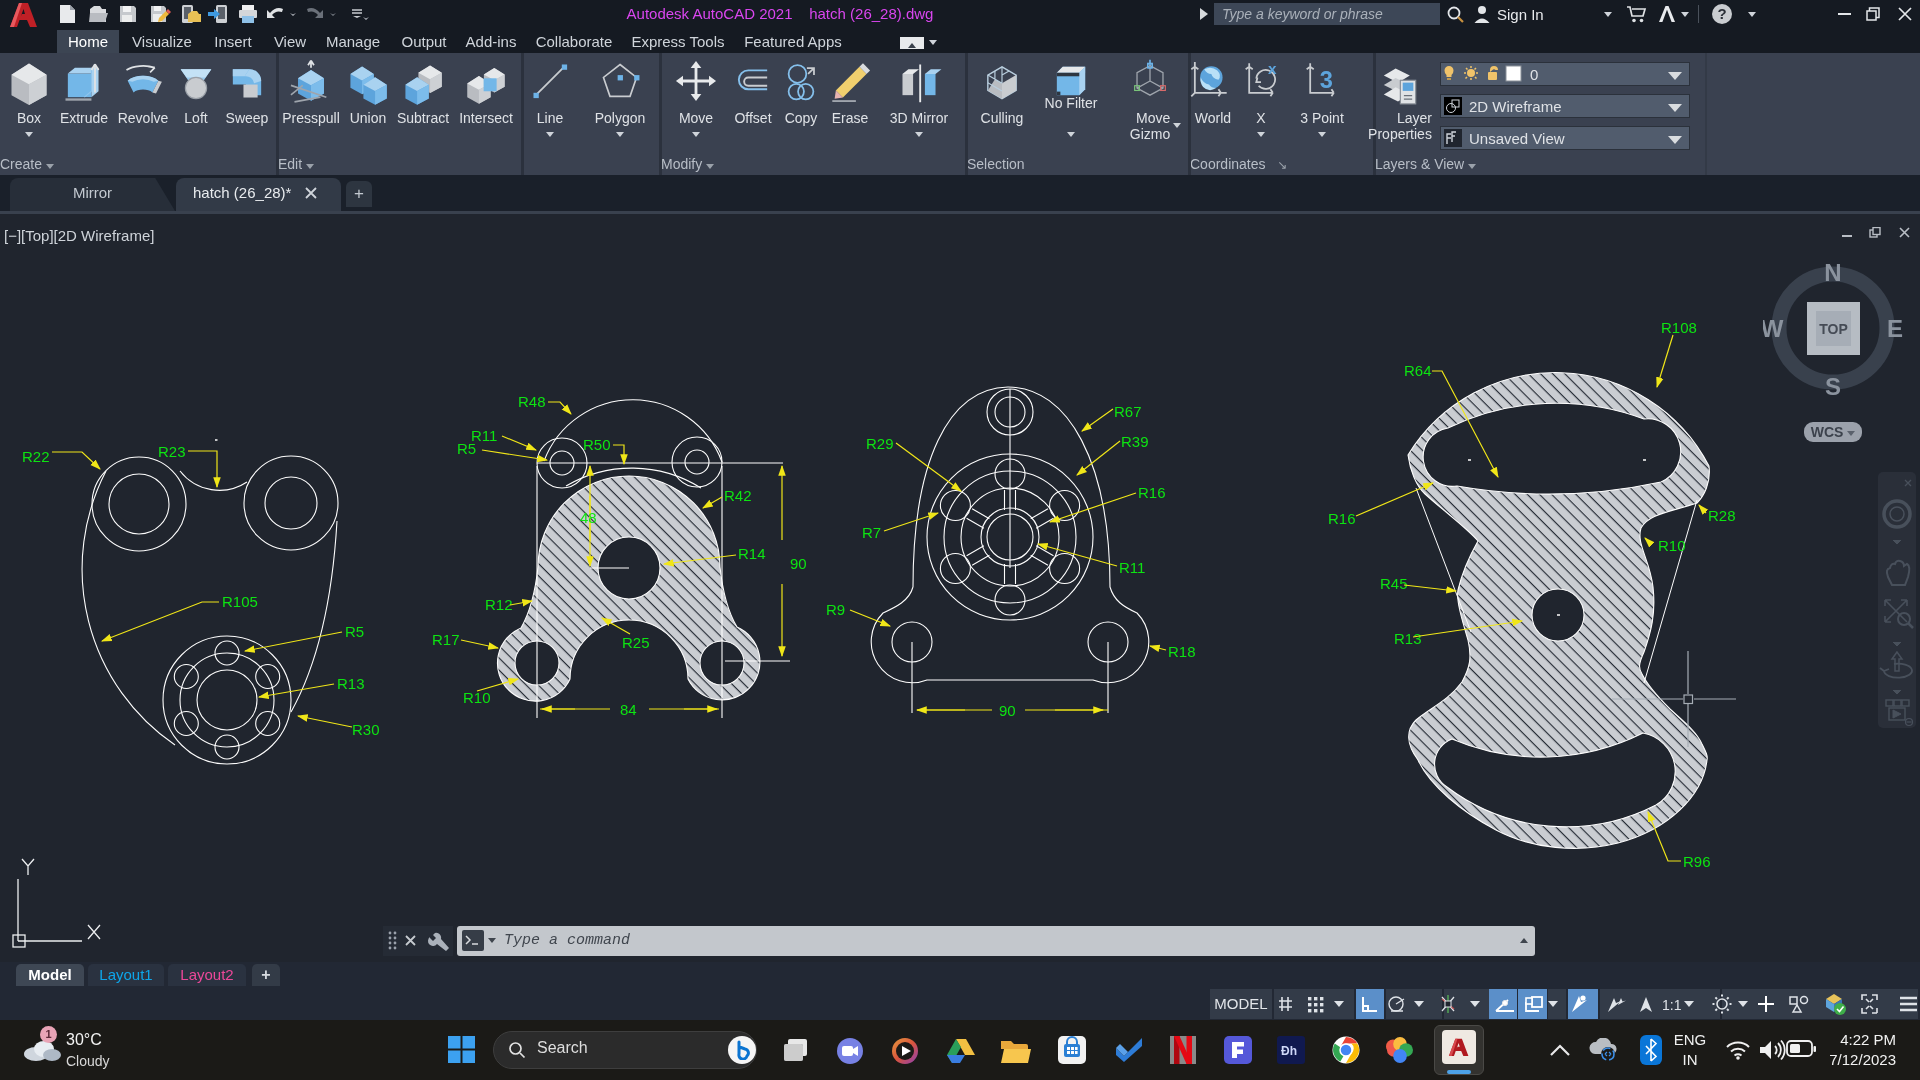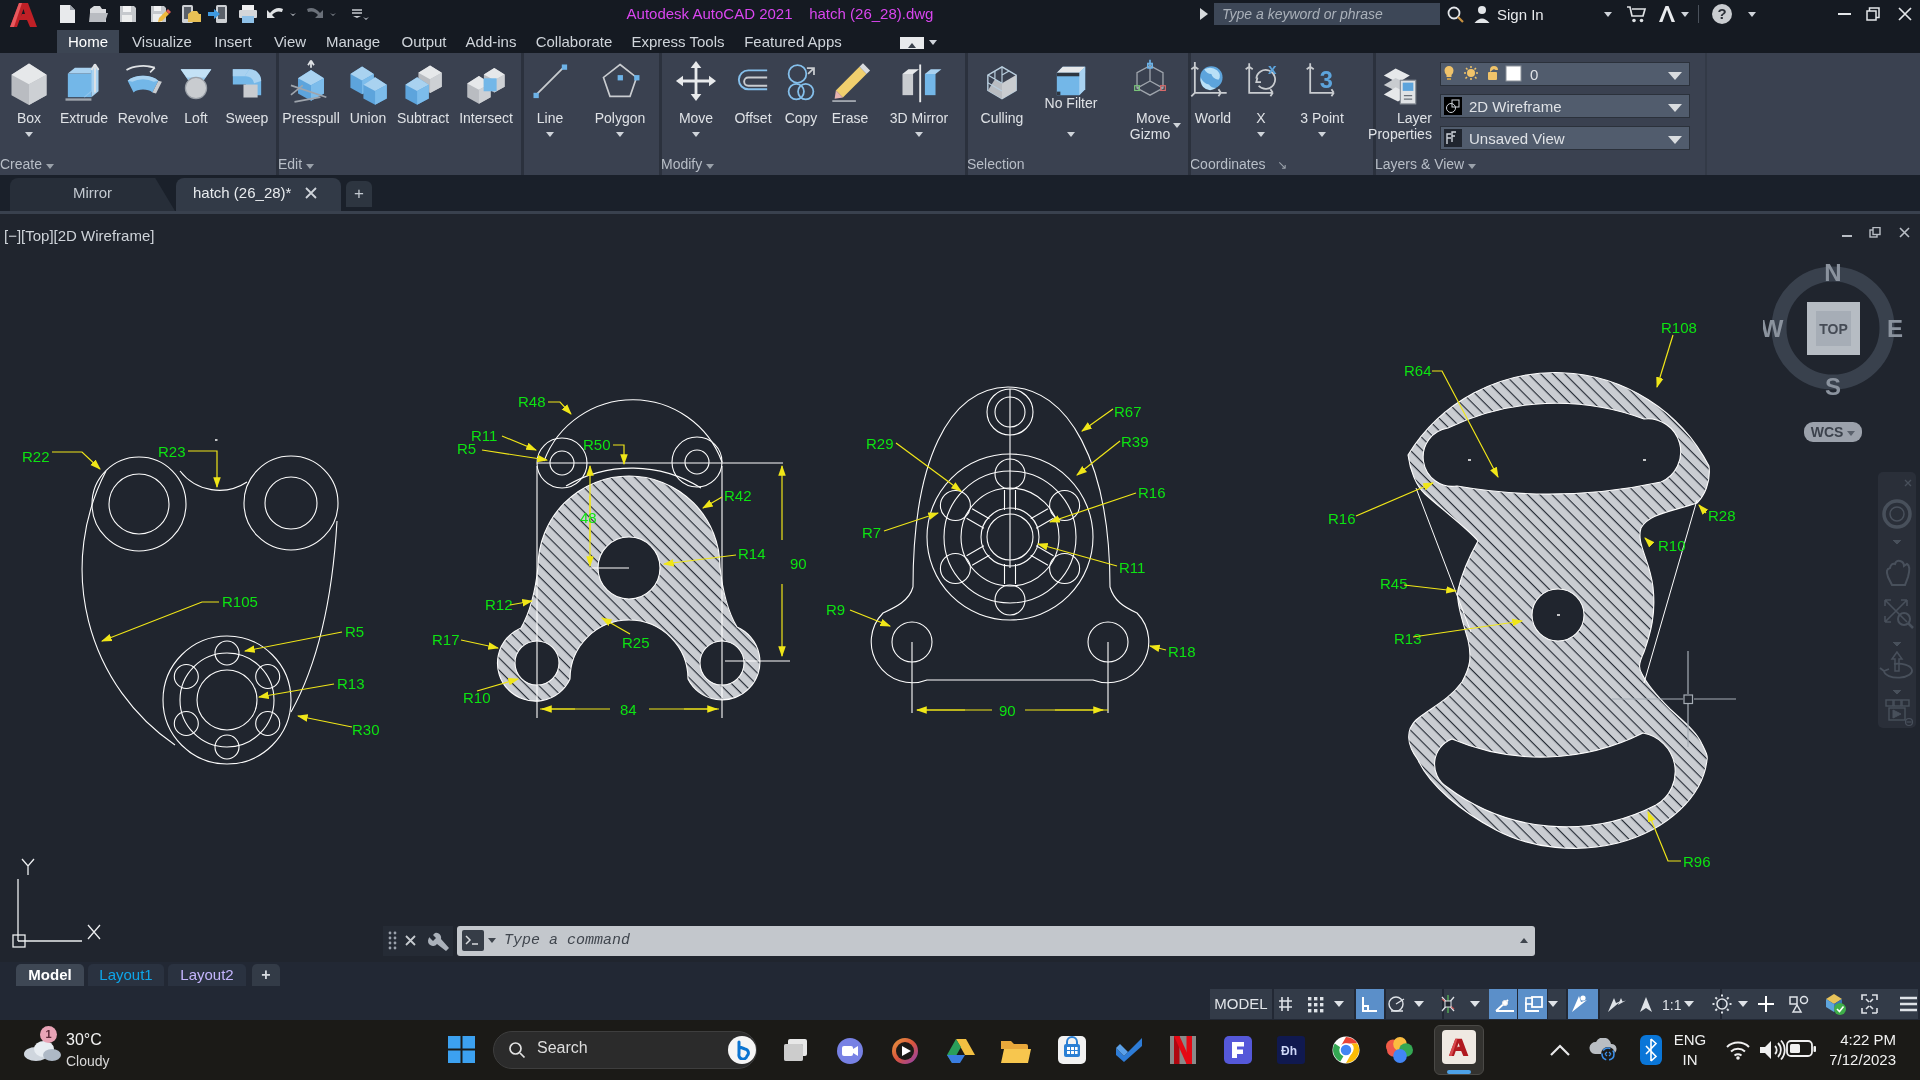--- a/index.html
+++ b/index.html
@@ -425,21 +425,21 @@
         <rect x="24" y="228" width="7" height="6" stroke-width="1.4"></rect>
         <rect x="11" y="236" width="16" height="12" stroke-width="1.4"></rect>
         <path d="M15 238 l8 4 l-8 4 z" fill="#4e5662"></path>
 <circle cx="31" cy="250" r="3.5" stroke-width="1.2"></circle>
         <path d="M28.5 250 h5" stroke-width="1.2"></path>
 </svg>
 </div>
 <div class="abs" id="bottomstrip">
 <div class="abs" style="left:16px;top:2px;width:68px;height:22px;background:#3e4754;border-radius:5px 5px 0 0;color:#fff;font-weight:bold;font-size:15px;text-align:center;line-height:22px">Model</div>
 <div class="abs" style="left:88px;top:2px;width:76px;height:22px;background:#2a3240;border-radius:5px 5px 0 0;color:#0ea5e9;font-size:15px;text-align:center;line-height:22px">Layout1</div>
-<div class="abs" style="left:168px;top:2px;width:78px;height:22px;background:#2a3240;border-radius:5px 5px 0 0;color:#c4b5fd;font-size:15px;text-align:center;line-height:22px">Layout2</div>
+<div class="abs" style="left:168px;top:2px;width:78px;height:22px;background:#2a3240;border-radius:5px 5px 0 0;color:#ec4899;font-size:15px;text-align:center;line-height:22px">Layout2</div>
 <div class="abs" style="left:252px;top:2px;width:28px;height:22px;background:#333b47;border-radius:5px 5px 0 0;color:#d7dbe0;font-size:16px;font-weight:bold;text-align:center;line-height:22px">+</div>
 
 <div class="abs" style="left:1210px;top:27px;width:62px;height:30px;background:#333b48;color:#e2e5e9;font-size:15px;text-align:center;line-height:30px">MODEL</div>
 <div class="abs" style="left:1274px;top:27px;width:80px;height:30px;background:#333b48"></div>
 <div class="abs" style="left:1356px;top:27px;width:28px;height:30px;background:#5b8fc9"></div>
 <div class="abs" style="left:1386px;top:27px;width:56px;height:30px;background:#333b48"></div>
 <div class="abs" style="left:1444px;top:27px;width:46px;height:30px;background:#333b48"></div>
 <div class="abs" style="left:1489px;top:27px;width:28px;height:30px;background:#5b8fc9"></div>
 <div class="abs" style="left:1518px;top:27px;width:29px;height:30px;background:#5b8fc9"></div>
 <div class="abs" style="left:1548px;top:27px;width:18px;height:30px;background:#333b48"></div>

